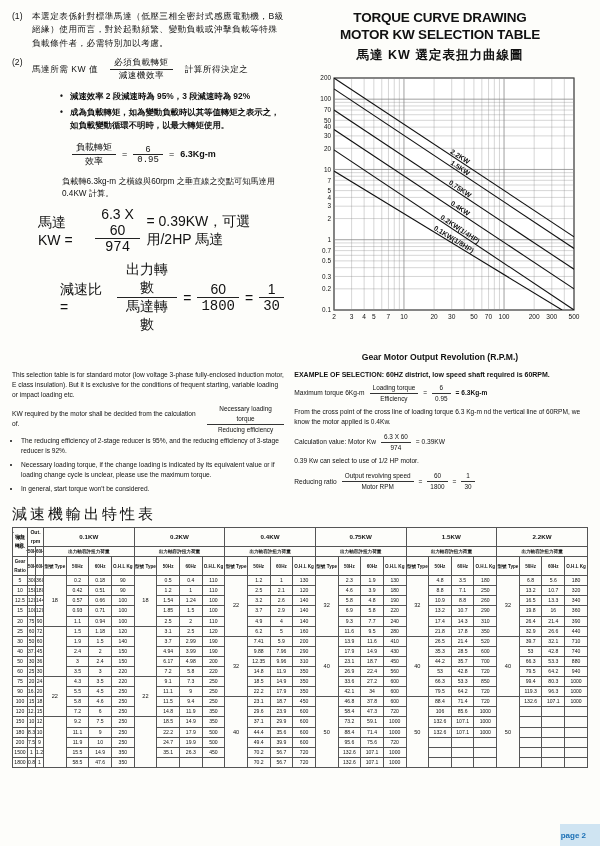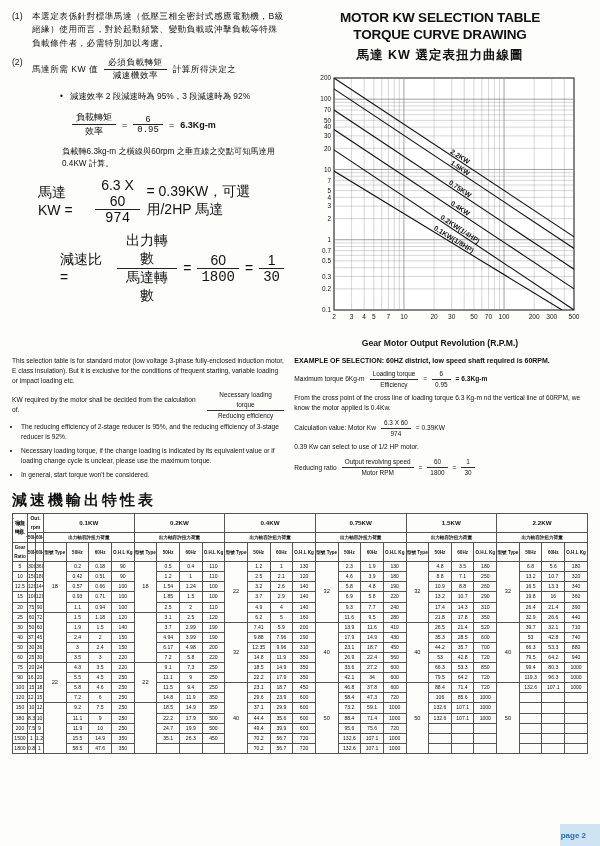--- a/index.html
+++ b/index.html
@@ -19,58 +19,58 @@
   .top-left { width:278px; }
   .top-right { width:300px; }
 
   .num-row { display:flex; font-size:8.6px; line-height:1.55; margin-bottom:6px; }
   .num-label { width:20px; flex:0 0 20px; }
   .num-text { flex:1; letter-spacing:.5px; }
   .frac { display:inline-flex; flex-direction:column; text-align:center; vertical-align:middle; }
   .frac .n { border-bottom:1px solid #222; padding:0 4px; }
   .frac .d { padding:0 4px;font-family:Liberation Mono, monospace; }
 
-  .bullets { margin:4px 0 0 8px; font-size:8.4px; line-height:1.6; }
+  .bullets { margin:4px 0 0 8px; font-size:8.4px; line-height:1.6;font-weight:bold; }
   .bullets li { margin-bottom:3px; list-style:none; position:relative; padding-left:10px; }
   .bullets li:before { content:"•"; position:absolute; left:0; }
 
   .calc { margin:6px 0 0 26px; font-size:14px; }
   .calc-row { display:flex; align-items:center; gap:6px; margin-bottom:6px; }
 
   .eq-6kg { margin:8px 0 8px 60px; display:flex; align-items:center; gap:6px; font-size:9px; }
   .note-sm { font-size:8.2px; margin:6px 0 4px 50px; line-height:1.5; }
 
   
   .chart-title { text-align:center; font-weight:bold; font-size:13.5px; line-height:1.25; letter-spacing:-.2px; }
   .chart-title-cn { text-align:center; font-weight:bold; font-size:12.5px; margin-top:3px; letter-spacing:1px;}
   .chart-wrap { position:relative; margin-top:4px; }
   .chart-box { position:relative; width:296px; height:268px; }
   .ylabel {
     position:absolute; left:-2px; top:50%; transform:translateY(-50%) rotate(-90deg);
     transform-origin:center; font-size:8px; white-space:nowrap; font-weight:bold;
   }
-  .xlabel { text-align:center; font-size:8.6px; font-weight:bold; margin-top:2px; }
+  .xlabel { text-align:center; font-size:8.6px; font-weight:bold; margin-top:16px; }
   svg.plot { display:block; }
 
   
   .mid { display:flex; gap:10px; margin-top:8px; font-size:6.6px; line-height:1.5; }
   .mid-left { width:278px; }
   .mid-right { width:300px; }
   .mid p { margin:0 0 5px 0; }
   .mid ul { margin:0; padding-left:9px; }
   .mid li { margin-bottom:4px; }
   .ex-head { font-weight:bold; font-size:7px; margin-bottom:3px; }
   .ex-row { display:flex; align-items:center; gap:5px; font-size:6.6px; margin:2px 0; }
   .frac-s { display:inline-flex; flex-direction:column; text-align:center; font-size:6.4px; }
   .frac-s .n { border-bottom:1px solid #333; padding:0 3px; }
   .frac-s .d { padding:0 3px; }
 
   
   .tbl-heads { display:flex; align-items:flex-end; margin-top:7px; }
-  .th-cn { font-size:15px; font-weight:bold; letter-spacing:3px; width:278px; }
+  .th-cn { font-size:15px; font-weight:normal; letter-spacing:3px; width:278px; }
   .th-en { font-size:15.5px; font-weight:bold; }
 
   
   table.perf { border-collapse:collapse; width:576px; margin-top:3px; font-size:5.1px; table-layout:fixed; }
   table.perf td, table.perf th { border:.5px solid #555; text-align:center; padding:0; height:9.1px; line-height:9.1px; overflow:hidden; }
   .kwhead { font-size:6.2px; font-weight:bold; }
   .sub { font-size:4.6px; }
   .ratio-col { width:15px; }
   .rpm-col { width:16px; }
   .type-col { width:12px; }
@@ -94,32 +94,33 @@
   <div class="top">
 
     <div class="top-left">
       <div class="num-row">
         <div class="num-label">(1)</div>
         <div class="num-text">本選定表係針對標準馬達（低壓三相全密封式感應電動機，B級絕緣）使用而言，對於起動頻繁、變動負載或沖擊負載等特殊負載條件者，必需特別加以考慮。</div>
       </div>
 
       <div class="num-row">
         <div class="num-label">(2)</div>
-        <div class="num-text" style="display:flex;align-items:center;gap:6px;">
+        <div class="num-text" style="display:flex;align-items:center;gap:12px;">
           <span>馬達所需 KW 值</span>
           <span class="frac">
             <span class="n">必須負載轉矩</span>
             <span class="d">減速機效率</span>
           </span>
           <span>計算所得決定之</span>
         </div>
       </div>
 
       <ul class="bullets">
         <li>減速效率 2 段減速時為 95%，3 段減速時為 92%</li>
+        <li>成為負載轉矩，如為變動負載時以其等值轉矩之表示之，如負載變動循環不明時，以最大轉矩使用。</li>
       </ul>
 
       <div class="eq-6kg">
         <span class="frac">
           <span class="n">負載轉矩</span>
           <span class="d">效率</span>
         </span>
         <span>=</span>
         <span class="frac">
           <span class="n">6</span>
@@ -154,22 +155,22 @@
           <span>=</span>
           <span class="frac">
             <span class="n">1</span>
             <span class="d">30</span>
           </span>
         </div>
       </div>
     </div>
 
     <div class="top-right">
+      <div class="chart-title">TORQUE CURVE DRAWING</div>
       <div class="chart-title">MOTOR KW SELECTION TABLE</div>
-      <div class="chart-title">TORQUE CURVE DRAWING</div>
       <div class="chart-title-cn">馬達 KW 選定表扭力曲線圖</div>
 
       <div class="chart-wrap">
         <div class="ylabel">Output Shaft Torque (Kg-m)</div>
         <div class="chart-box">
           <svg class="plot" width="296" height="268" viewBox="0 0 296 268">
             <defs>
               <clipPath id="clipPlot">
                   <rect x="42" y="10" width="240" height="232"></rect>
                 </clipPath>

